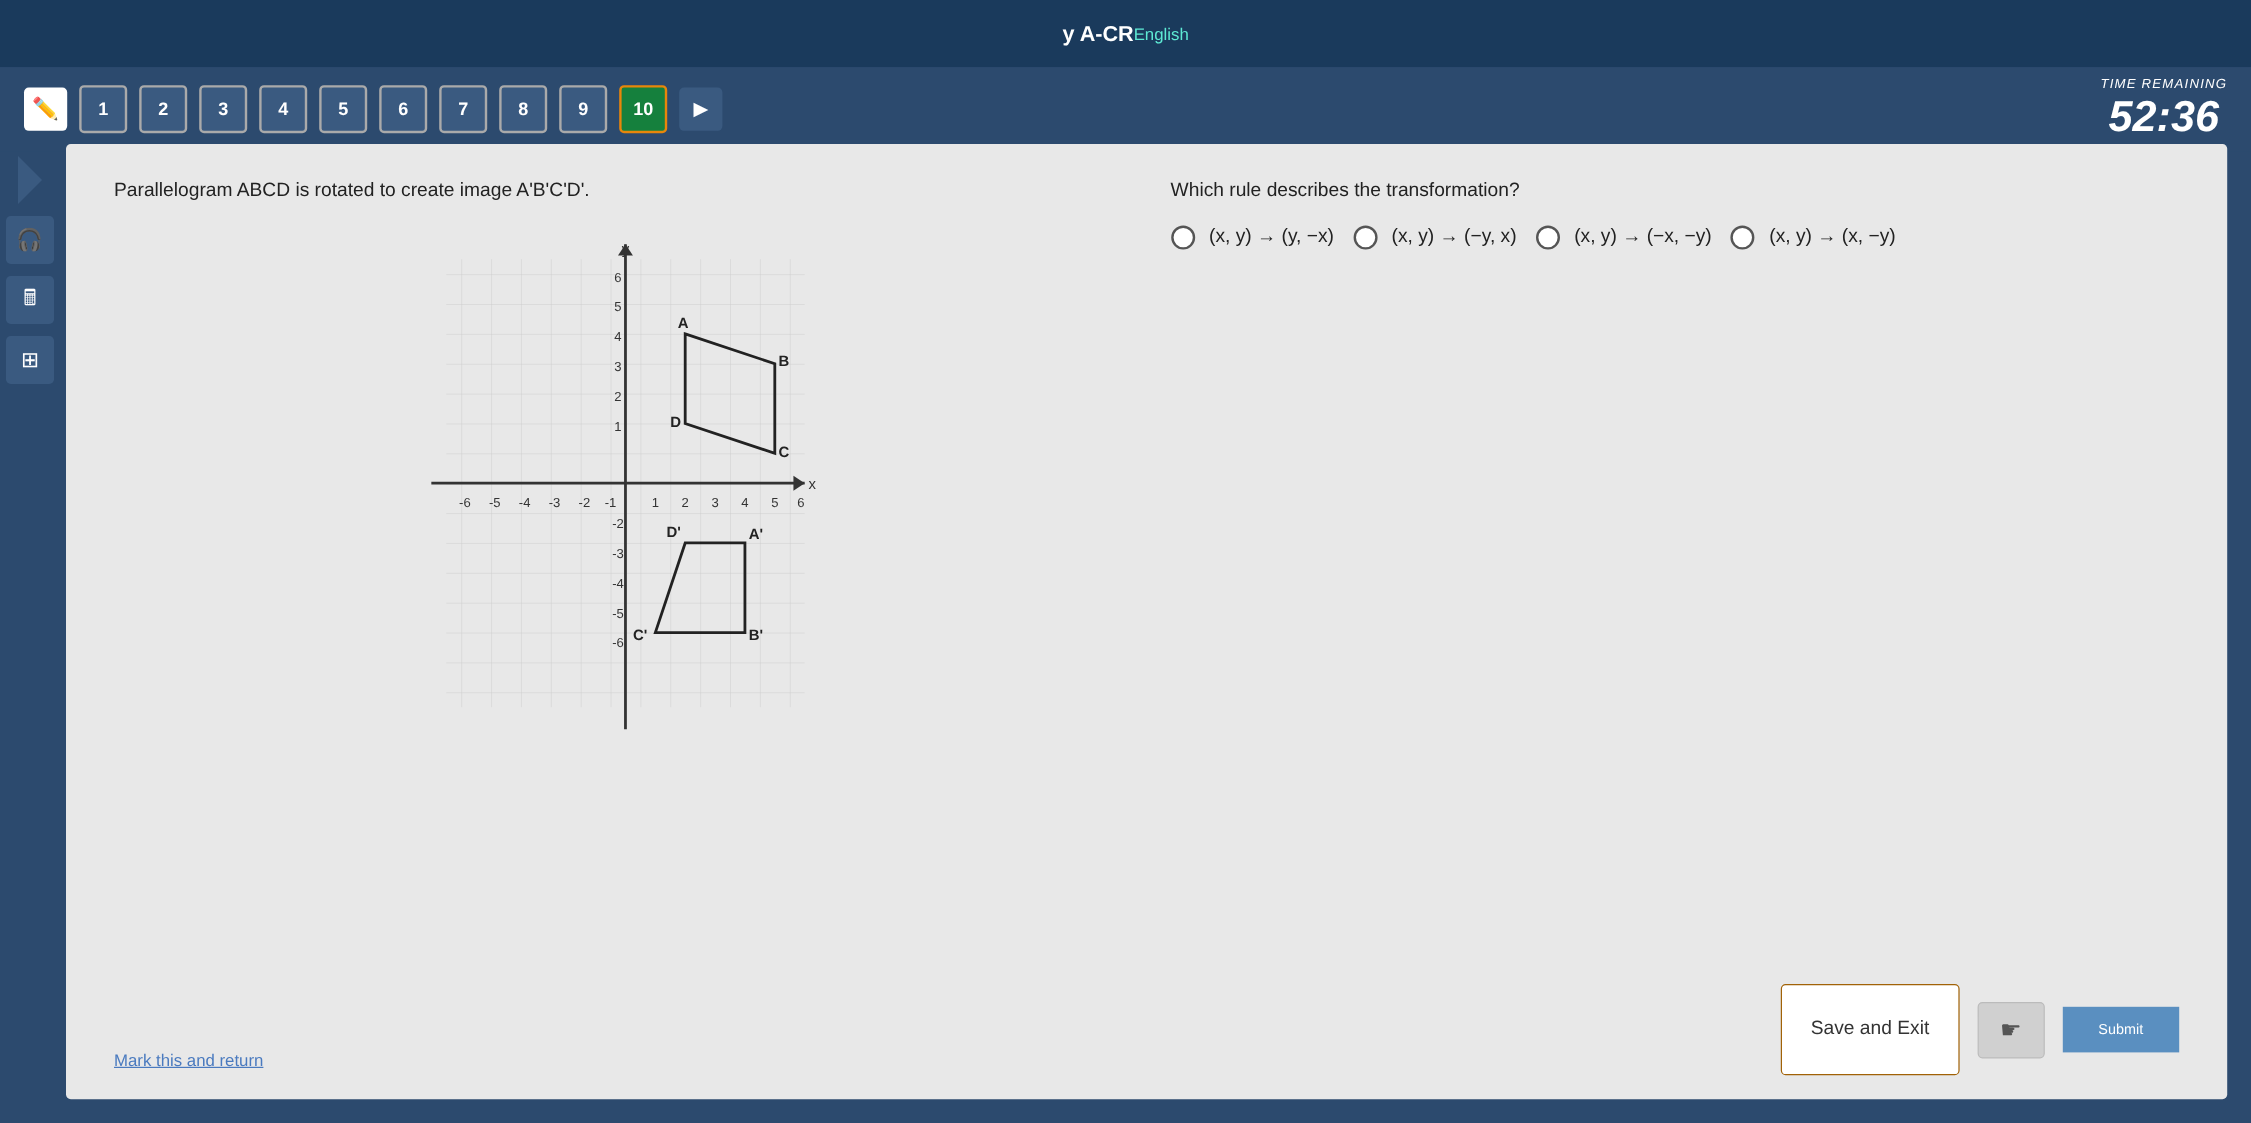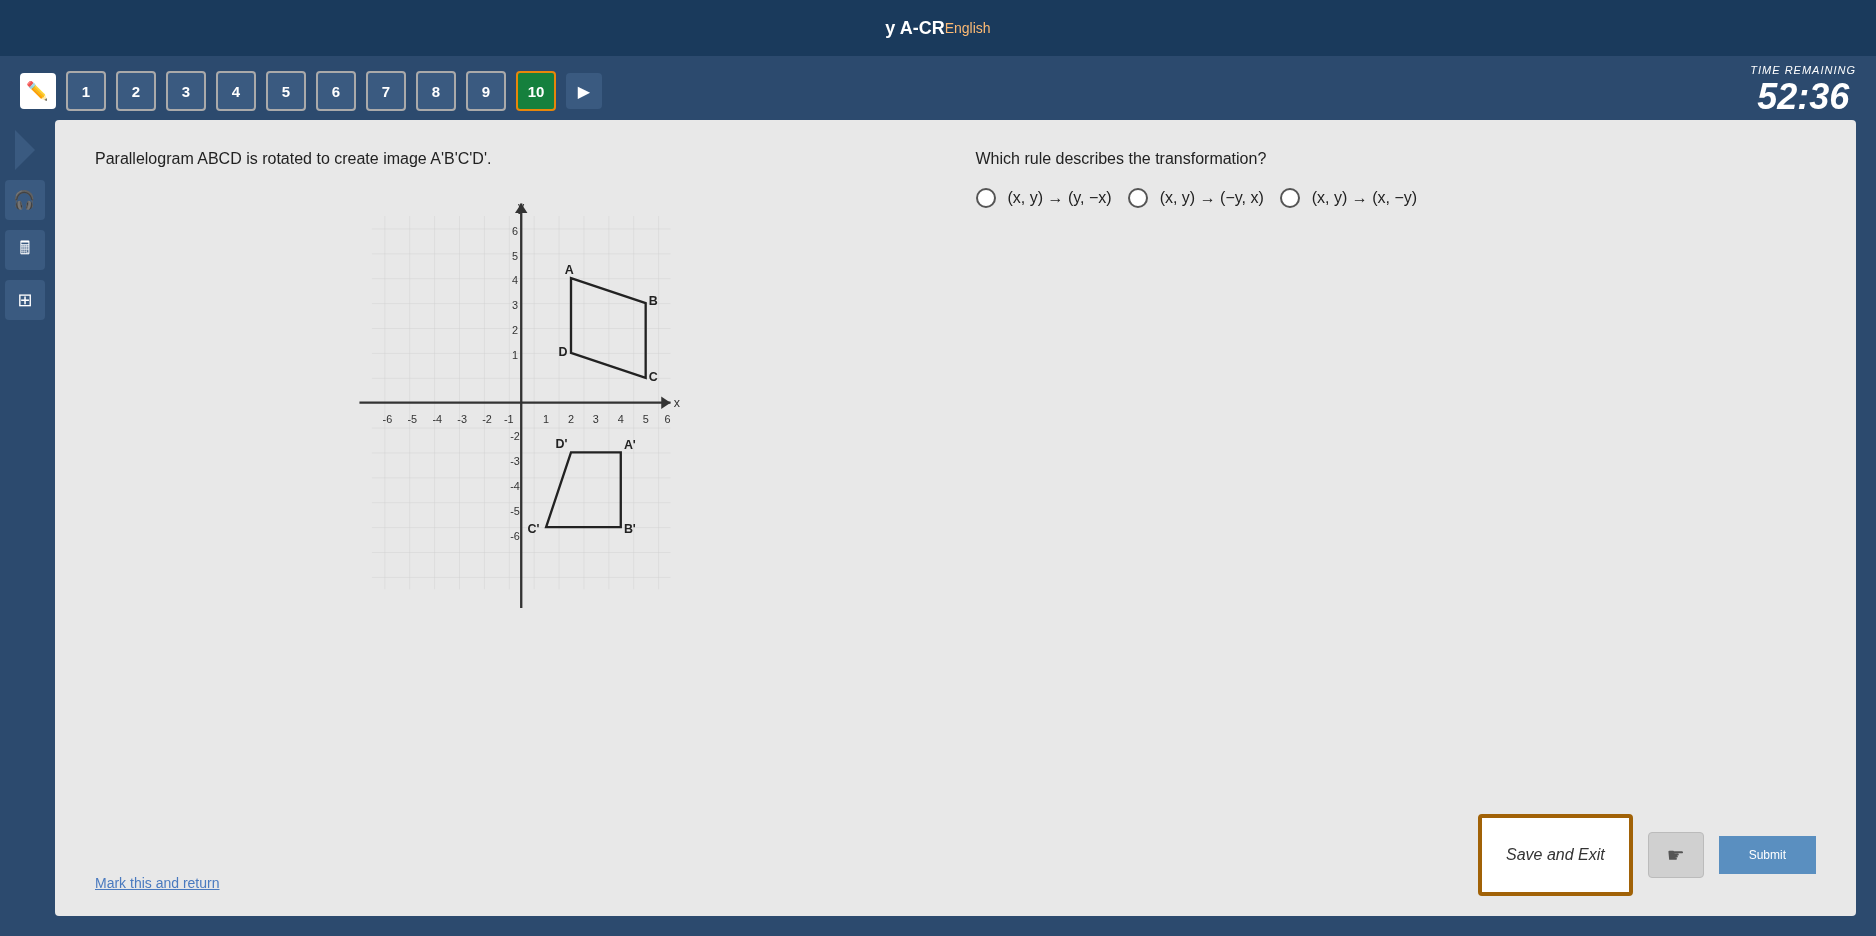--- a/index.html
+++ b/index.html
@@ -20,21 +20,21 @@
       align-items: center;
       padding: 2px 20px;
       justify-content: center;
     }
     .app-title {
       color: #fff;
       font-size: 18px;
       font-weight: bold;
     }
     .lang-label {
-      color: #fdba74;
+      color: #5eead4;
       font-size: 14px;
     }
 
     
     .nav-bar {
       background: #2c4a6e;
       height: 70px;
       display: flex;
       align-items: center;
       padding: 0 20px;
@@ -217,27 +217,26 @@
       display: flex;
       align-items: center;
       justify-content: flex-end;
       gap: 15px;
       padding-top: 15px;
       margin-top: auto;
     }
 
     .save-exit-btn {
       background: #fff;
-      border: 4px solid #a16207;
+      border: 1px solid #a16207;
       border-radius: 4px;
       padding: 28px 24px;
       font-size: 16px;
       cursor: pointer;
       color: #333;
-      font-style: italic;
     }
 
     .cursor-icon-btn {
       background: #d0d0d0;
       border: 1px solid #bbb;
       border-radius: 4px;
       padding: 10px 18px;
       font-size: 20px;
       cursor: pointer;
       color: #555;
@@ -378,20 +377,24 @@
         <div class="option-row">
           <div class="radio-circle"></div>
           <span class="option-text">(x, y) → (y, −x)</span>
         </div>
         <div class="option-row">
           <div class="radio-circle"></div>
           <span class="option-text">(x, y) → (−y, x)</span>
         </div>
         <div class="option-row">
           <div class="radio-circle"></div>
+          <span class="option-text">(x, y) → (−x, −y)</span>
+        </div>
+        <div class="option-row">
+          <div class="radio-circle"></div>
           <span class="option-text">(x, y) → (x, −y)</span>
         </div>
       </div>
     </div>
   </div>
 
   <div class="bottom-bar">
     <div style="margin-right: auto; align-self: flex-end; padding-bottom: 5px;">
       <div class="mark-return">Mark this and return</div>
     </div>

